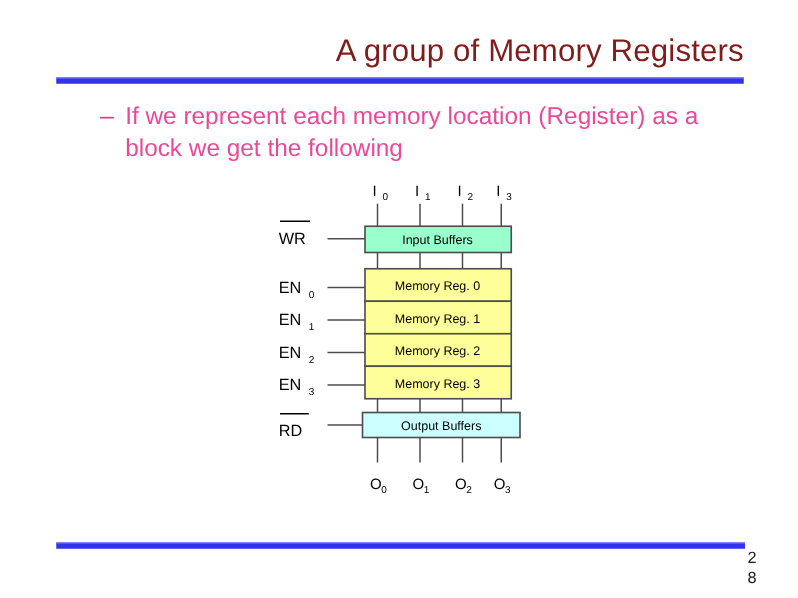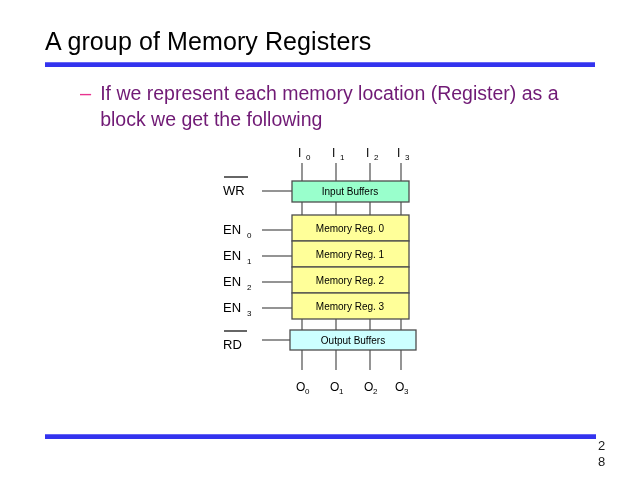--- a/index.html
+++ b/index.html
@@ -15,26 +15,26 @@
     font-family: "Liberation Sans", sans-serif;
     color: #000000;
   }
 
   
   #slide-title {
     position: absolute;
     left: 45px;
     top: 26px;
     width: 550px;
-    text-align: left;
+    text-align: right;
     font-size: 25px;
     font-weight: 400;
     line-height: 30px;
     letter-spacing: 0.1px;
-    color: #000000;
+    color: #7f1d1d;
   }
 
   #title-rule {
     position: absolute;
     left: 45px;
     top: 62px;
     width: 550px;
     height: 4px;
     background: #3333ee;
     border-top: 1px solid #6666f5;
@@ -52,21 +52,21 @@
   #bullet-dash {
     font-size: 20px;
     line-height: 26px;
     color: #e8338f;
     margin-right: 9px;
     flex: 0 0 auto;
   }
   #bullet-text {
     font-size: 19.5px;
     line-height: 26px;
-    color: #701a75;
+    color: #ec4899;
     max-width: 462px;
   }
 
   
   #diagram {
     position: absolute;
     left: 0;
     top: 0;
     width: 638px;
     height: 478px;

